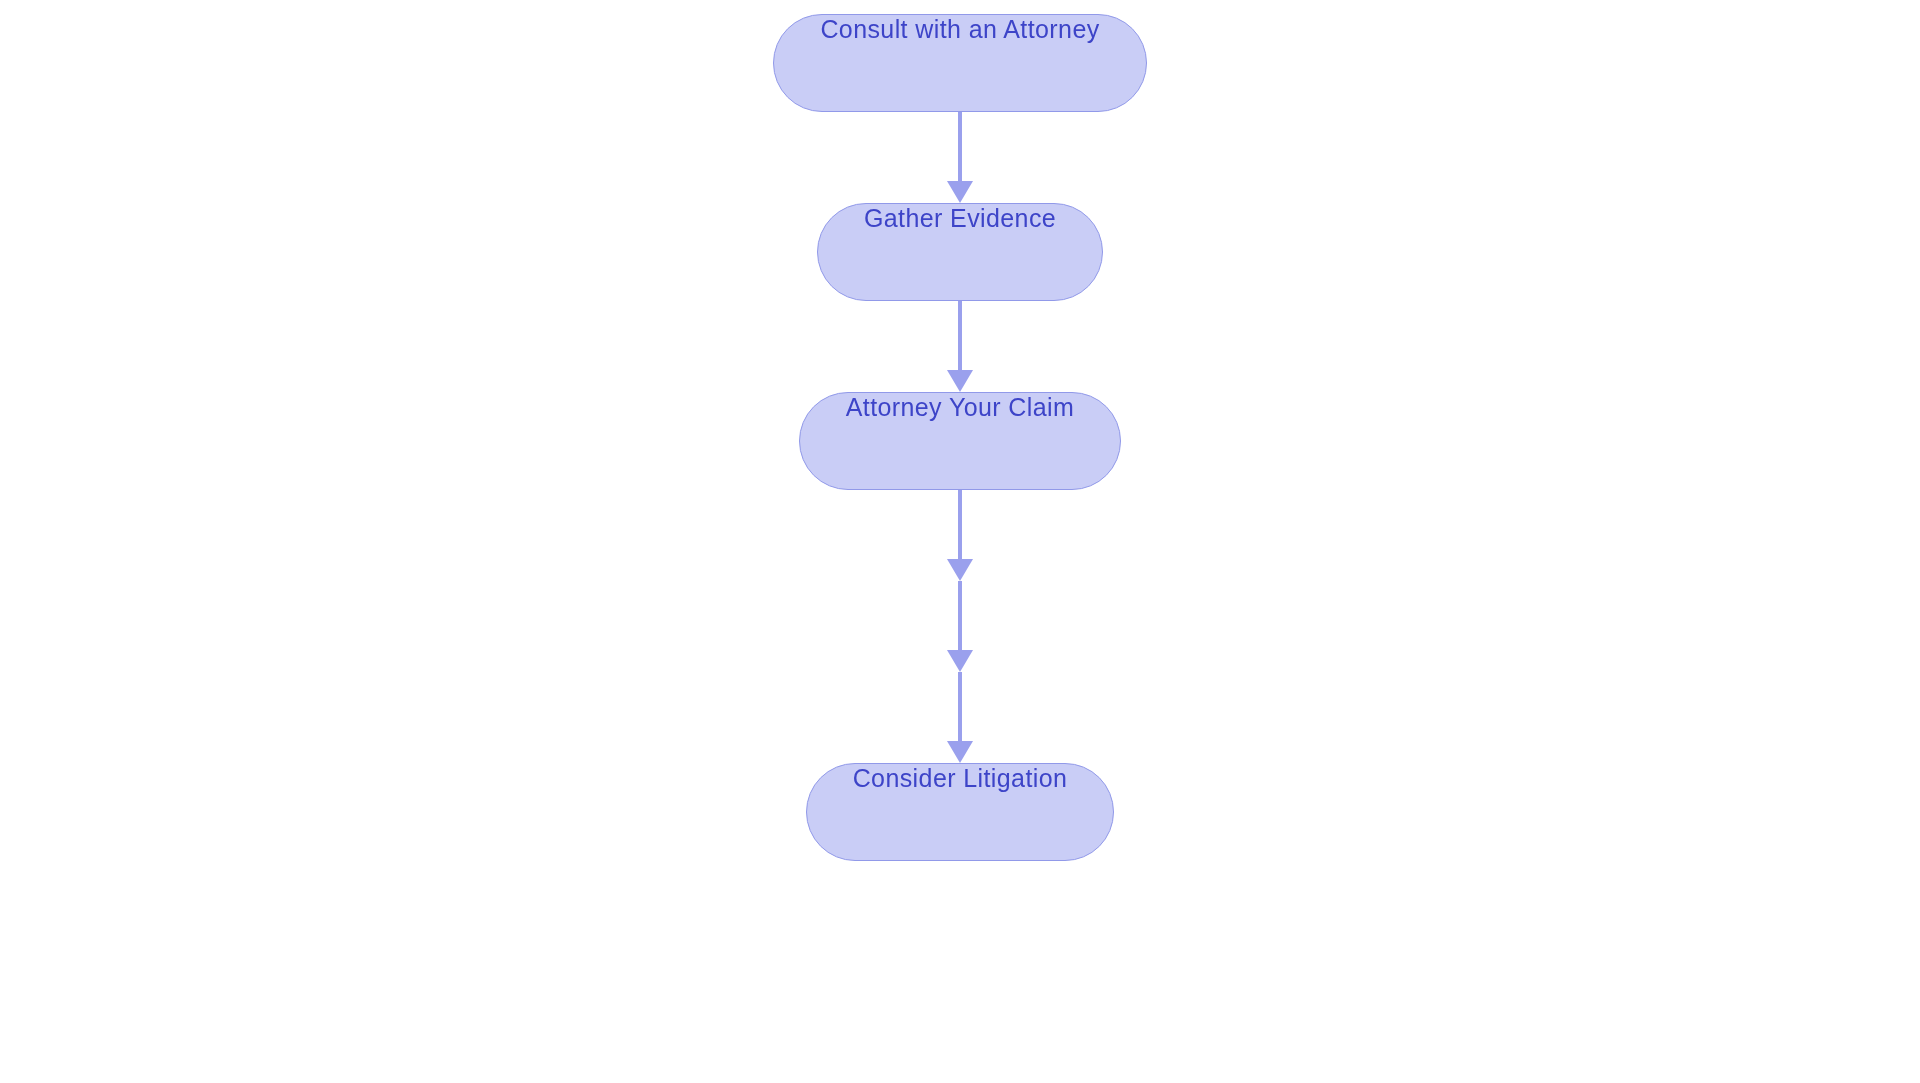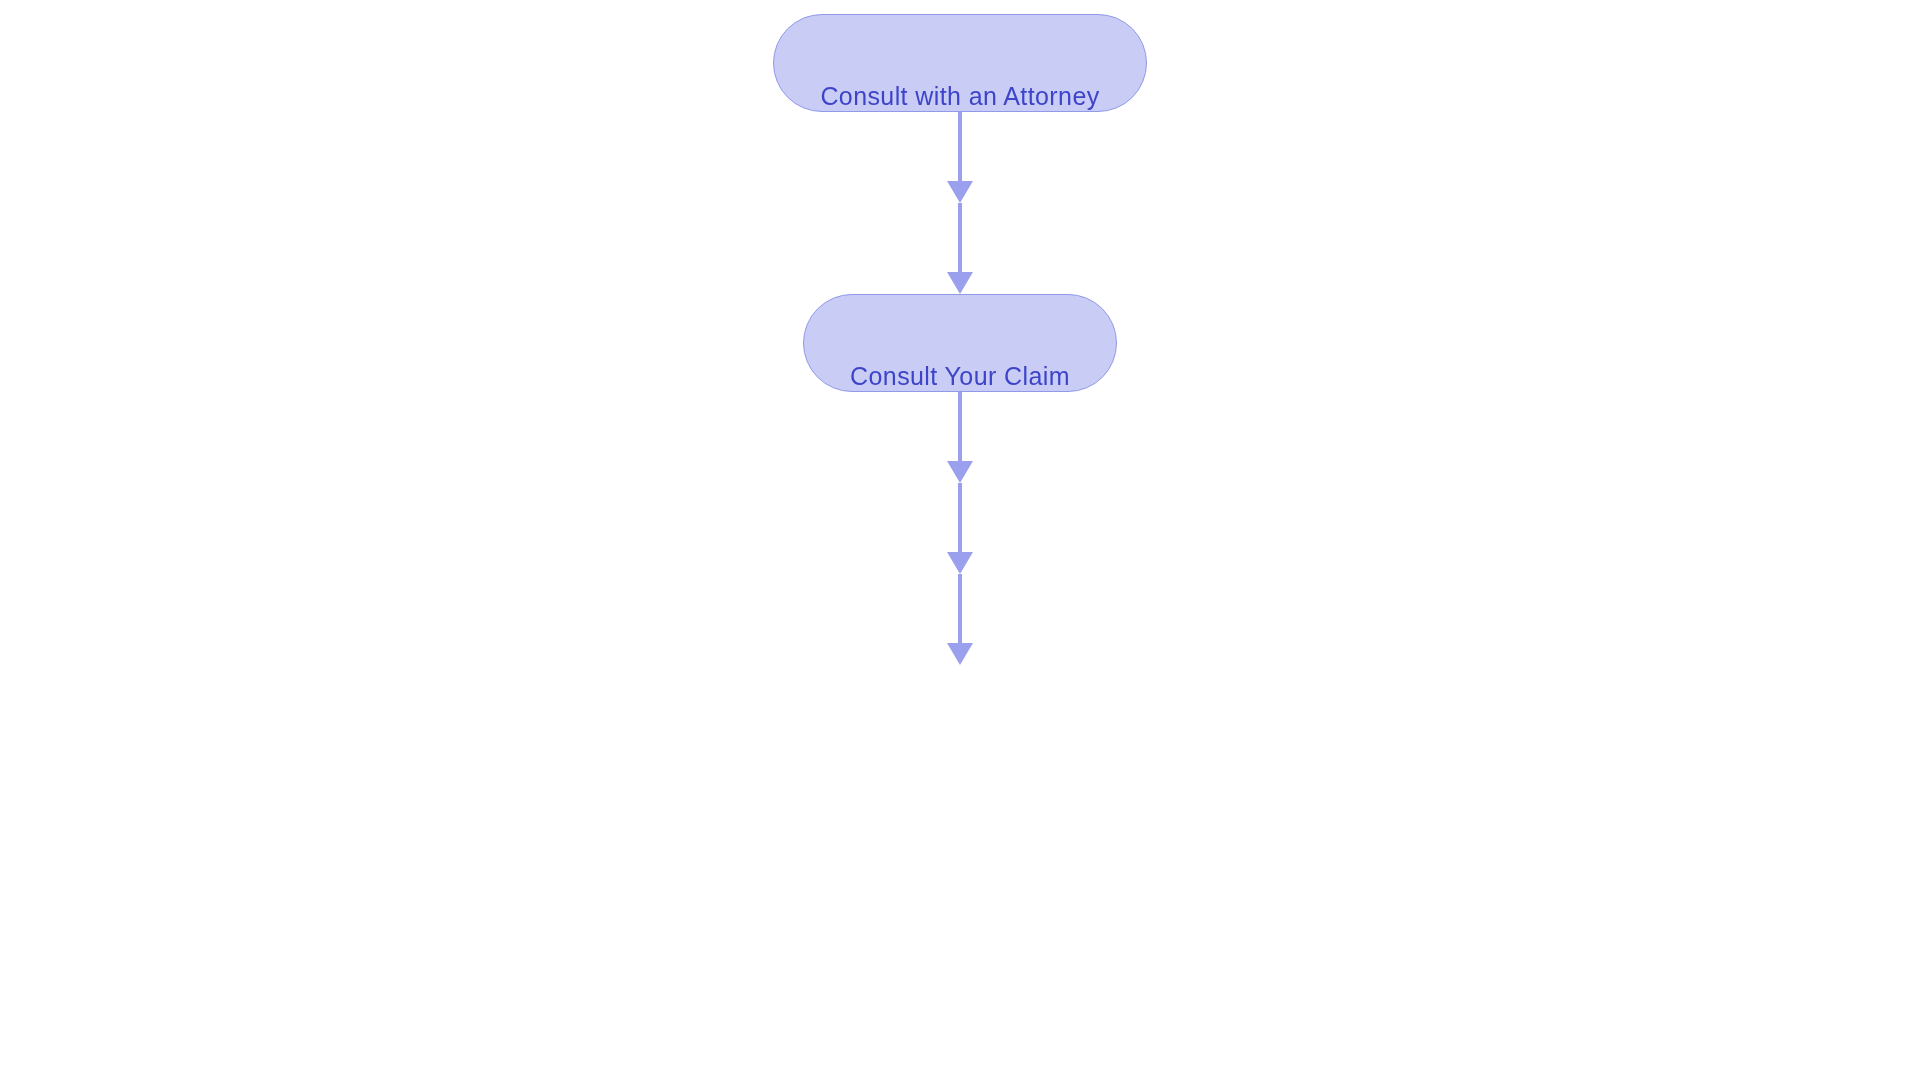--- a/index.html
+++ b/index.html
@@ -26,21 +26,21 @@
     padding-top: 14px;
   }
   .flow-node {
     height: 98px;
     min-height: 98px;
     padding: 0 46px;
     border-radius: 50px;
     background: var(--node-fill);
     border: 1.5px solid var(--node-border);
     display: flex;
-    align-items: flex-end;
+    align-items: flex-start;
     justify-content: center;
   }
   .flow-node .node-label {
     color: var(--node-text);
     font-size: 25px;
     letter-spacing: 0.4px;
     white-space: nowrap;
     font-weight: 400;
   }
   .flow-arrow {
@@ -70,41 +70,47 @@
 
   <div class="flow-node">
     <span class="node-label">Consult with an Attorney</span>
   </div>
 
   <div class="flow-arrow">
     <div class="arrow-line"></div>
     <div class="arrow-head"></div>
   </div>
 
+  <div class="flow-node">
+    <span class="node-label">Gather Evidence</span>
+  </div>
 
   <div class="flow-arrow">
     <div class="arrow-line"></div>
     <div class="arrow-head"></div>
   </div>
 
   <div class="flow-node">
-    <span class="node-label">Consult Your Claim</span>
+    <span class="node-label">Attorney Your Claim</span>
   </div>
 
   <div class="flow-arrow">
     <div class="arrow-line"></div>
     <div class="arrow-head"></div>
   </div>
 
 
   <div class="flow-arrow">
     <div class="arrow-line"></div>
     <div class="arrow-head"></div>
   </div>
 
 
   <div class="flow-arrow">
     <div class="arrow-line"></div>
     <div class="arrow-head"></div>
   </div>
 
+  <div class="flow-node">
+    <span class="node-label">Consider Litigation</span>
+  </div>
 
 </div>
 
 </body></html>

